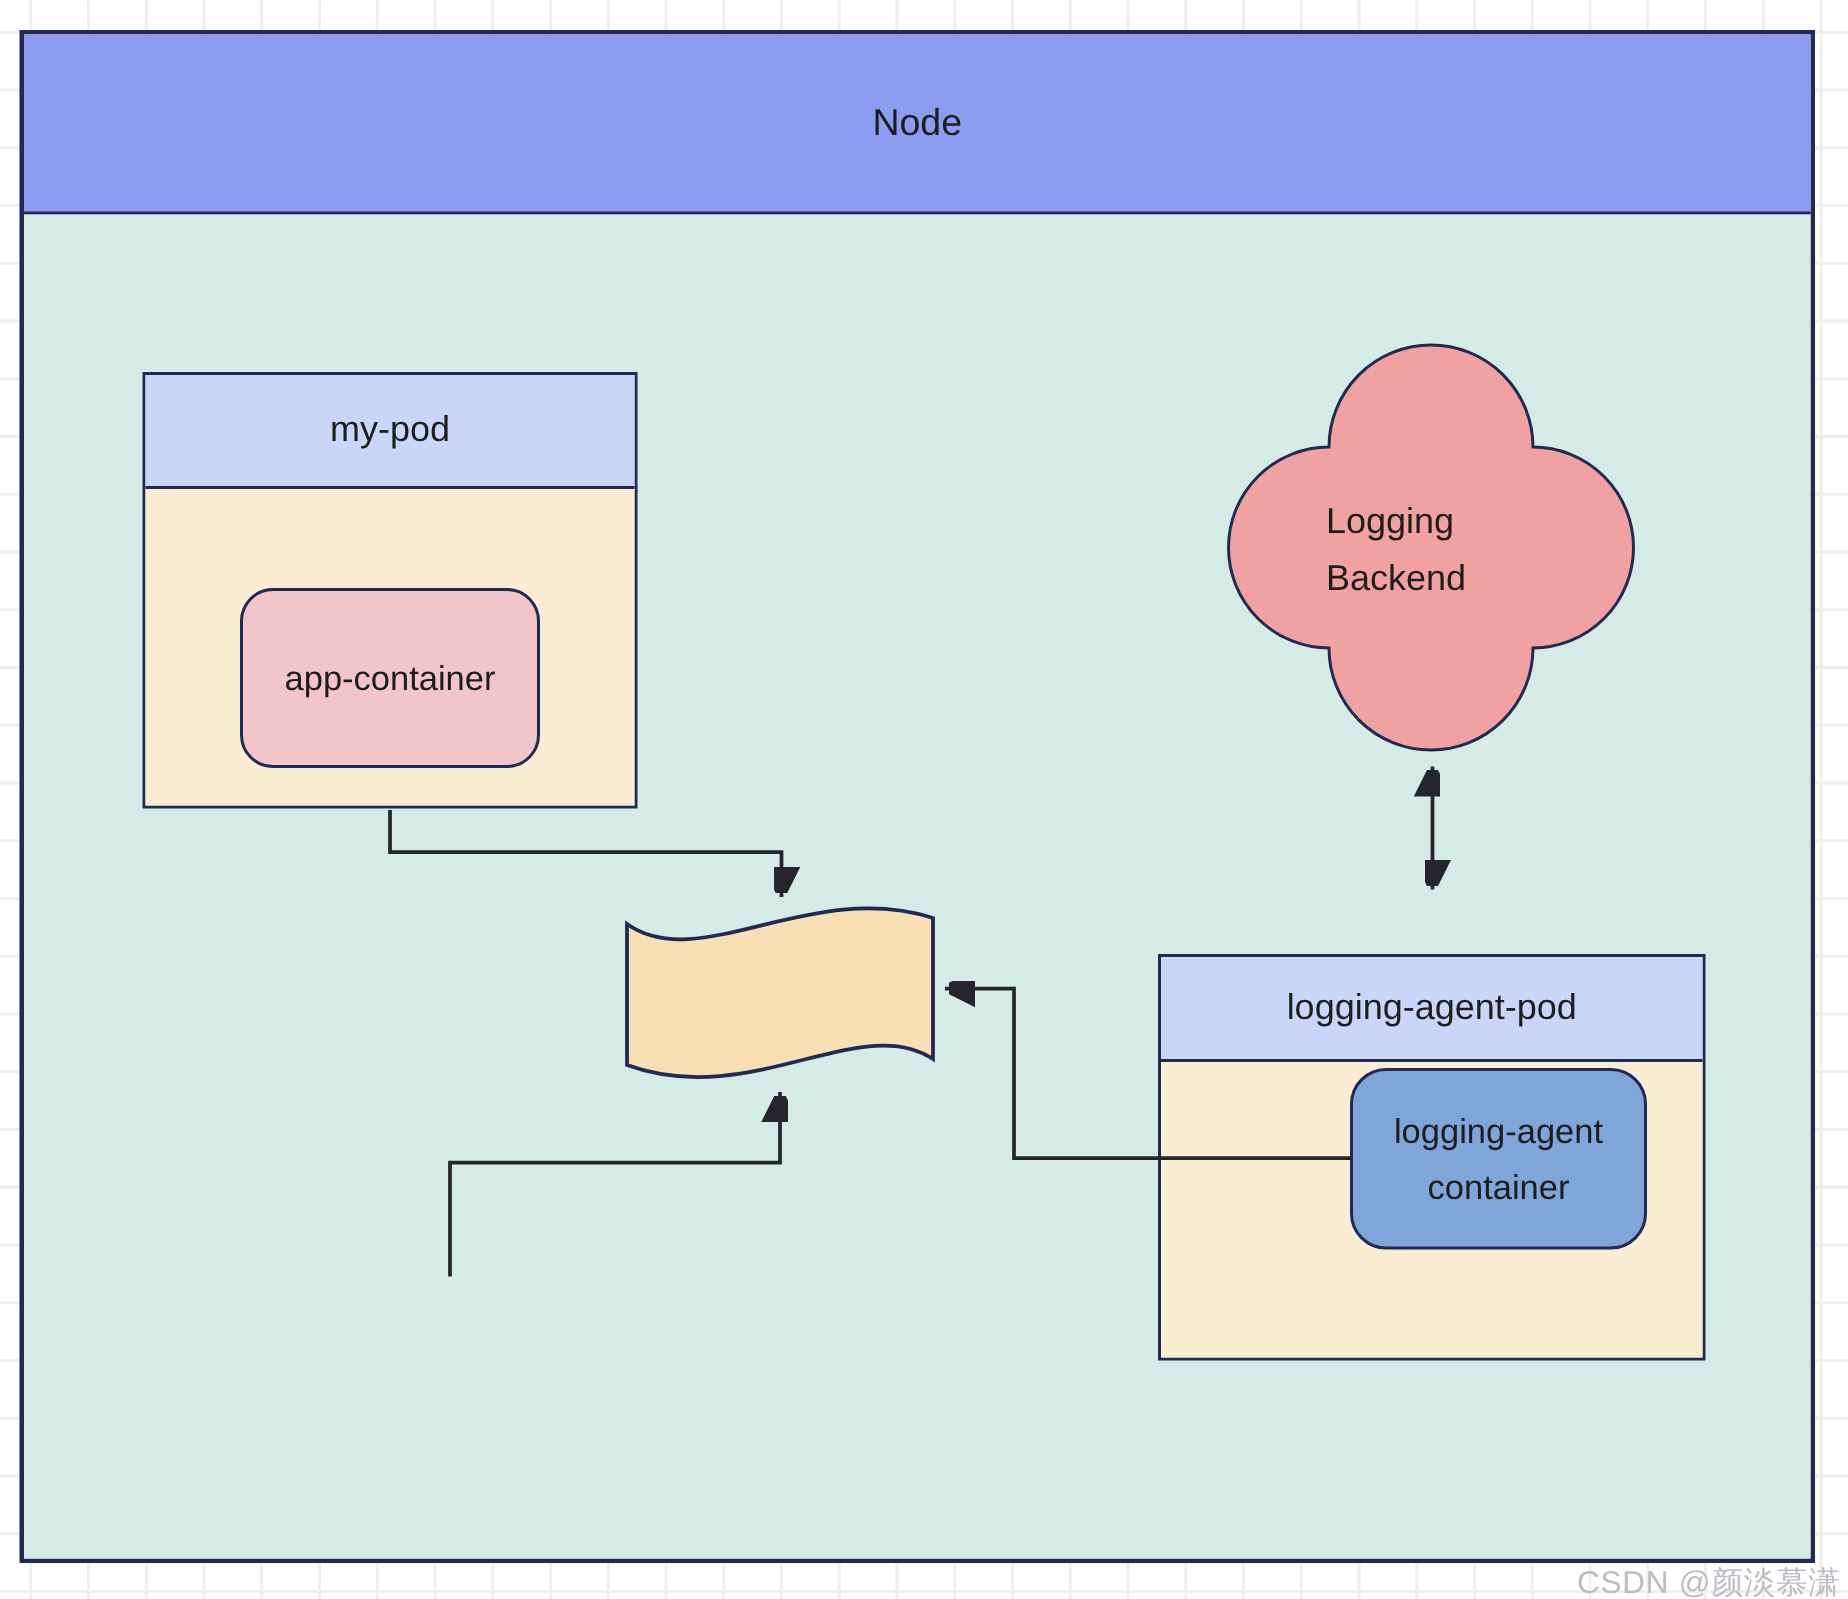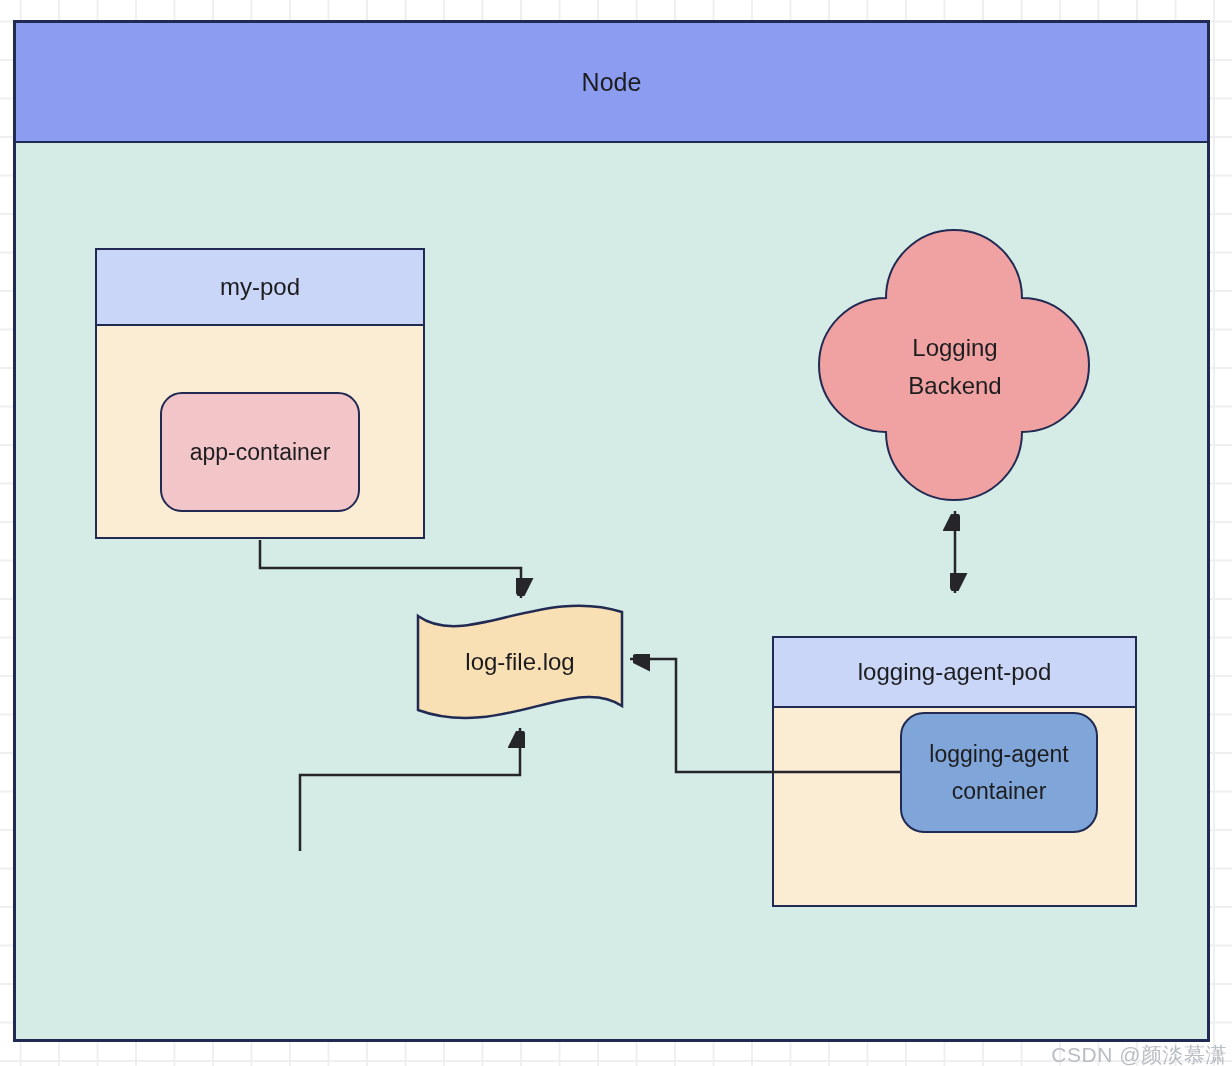--- a/index.html
+++ b/index.html
@@ -94,21 +94,21 @@
     z-index: 4;
     pointer-events: none;
   }
   .shape-quatrefoil { fill: #f0a2a2; stroke: #202a52; stroke-width: 2; }
   .shape-tape { fill: #f8dfb4; stroke: #202a52; stroke-width: 2.5; }
   .edge { fill: none; stroke: #26262a; stroke-width: 2.5; }
 
   
   .float-label {
     position: absolute;
-    text-align: center;
+    text-align: left;
     font-size: 24px;
     line-height: 38px;
     z-index: 5;
   }
   .lb-label { left: 884px; top: 329px; width: 142px; }
   .logfile-label { left: 420px; top: 643px; width: 200px; }
 
   .watermark {
     position: absolute;
     right: 5px; top: 1041px;
@@ -176,17 +176,16 @@
 
     <path class="edge" marker-end="url(#arrowhead)" d="M 300 851 L 300 775 L 520 775 L 520 728"></path>
 
     <path class="edge" marker-end="url(#arrowhead)" d="M 900 772 L 676 772 L 676 659 L 630 659"></path>
 
     <path class="edge" marker-start="url(#arrowhead)" marker-end="url(#arrowhead)" d="M 955 511 L 955 593"></path>
   </svg>
 
   <div class="float-label lb-label">Logging Backend</div>
 
-  <div class="float-label logfile-label">log-file.log</div>
 
   <div class="watermark">CSDN @颜淡慕潇</div>
 
 </div>
 
 </body></html>

